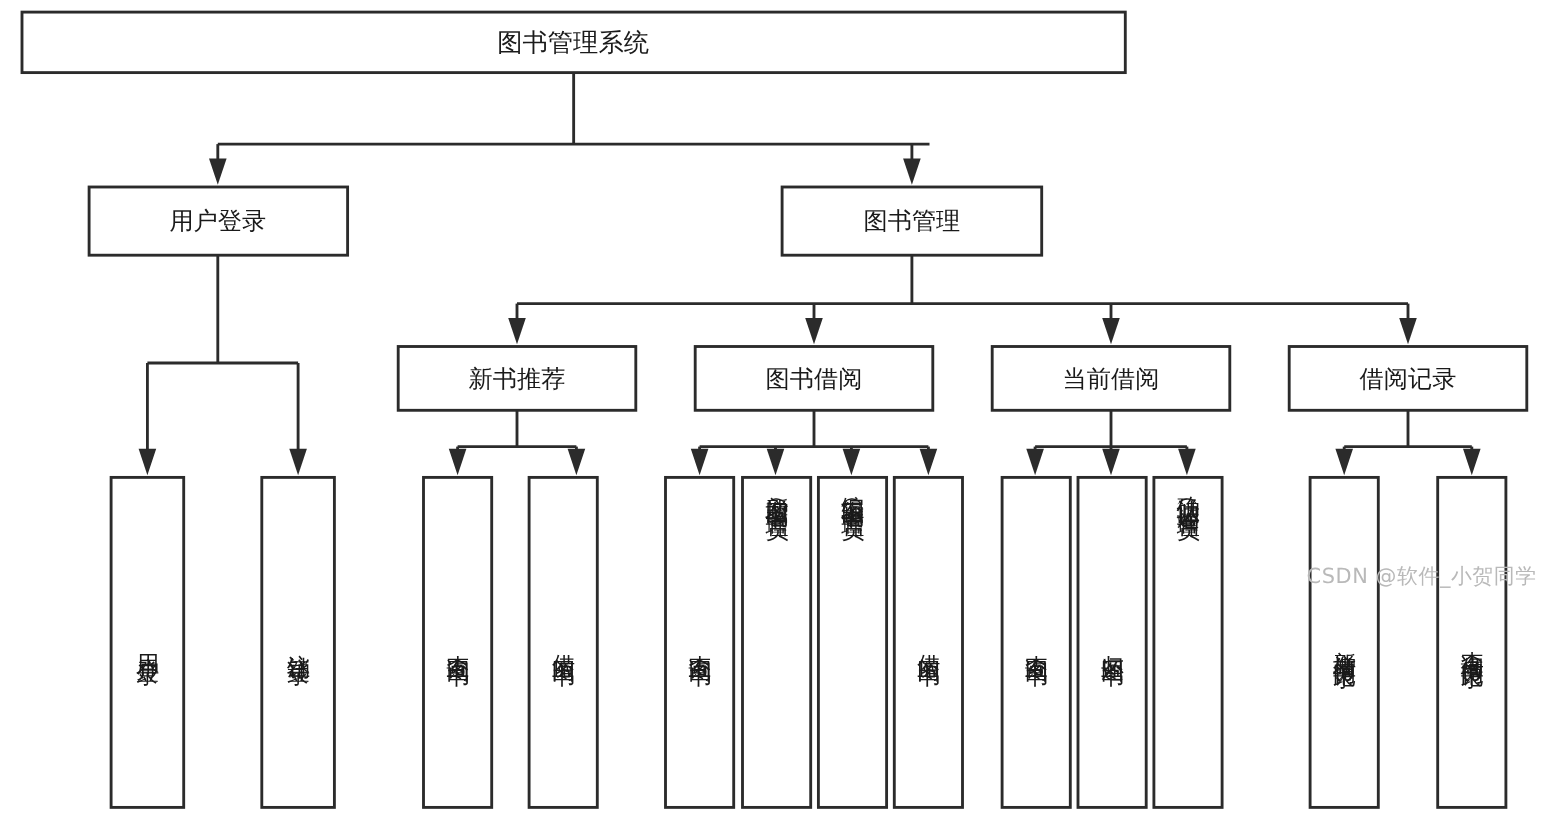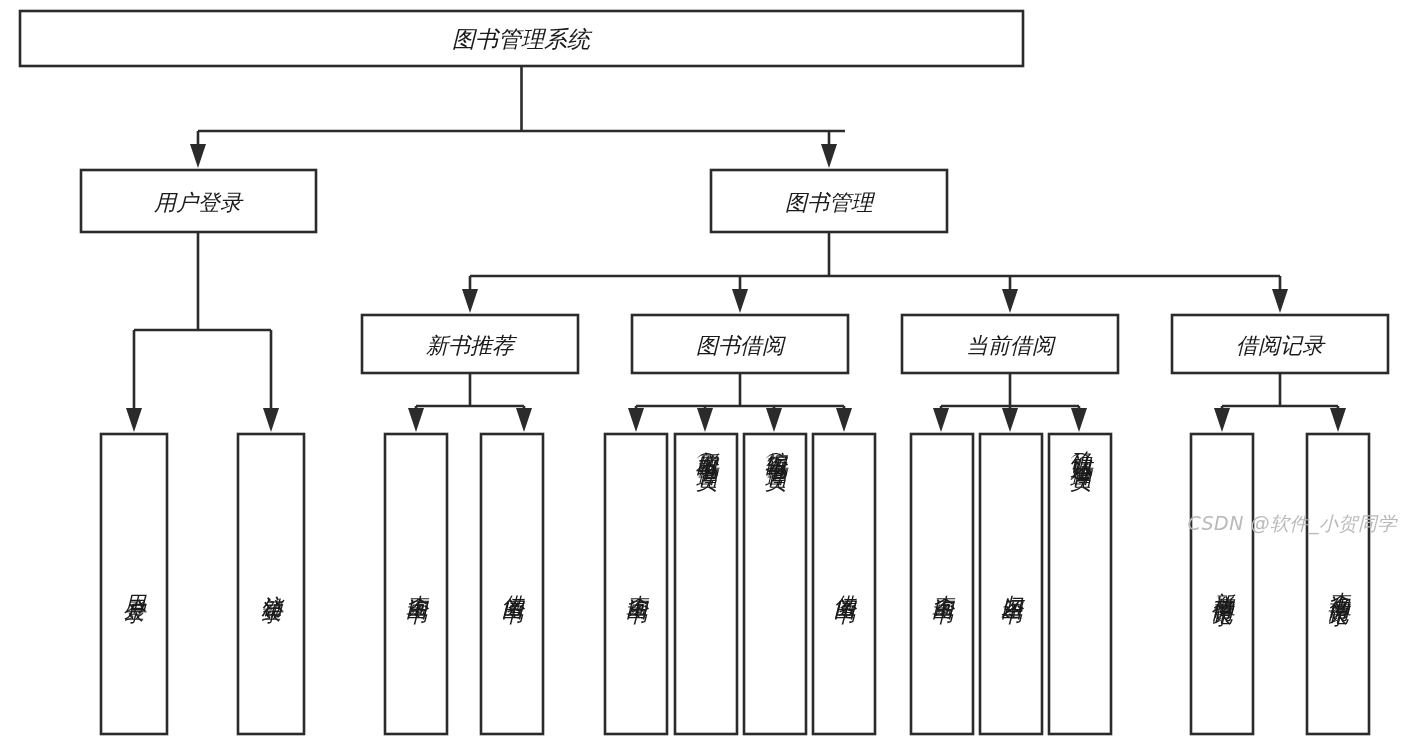--- a/index.html
+++ b/index.html
@@ -11,21 +11,20 @@
     width: 1405px;
     height: 747px;
     font-family: "DejaVu Sans", "Liberation Sans", sans-serif;
     overflow: hidden;
   }
   #diagram-root {
     position: relative;
     width: 1405px;
     height: 541px;
     background: #ffffff;
-    font-style: italic;
   }
   svg.flow {
     position: absolute;
     left: 0;
     top: 0;
     width: 1405px;
     height: 747px;
   }
   .box-rect {
     fill: #ffffff;

